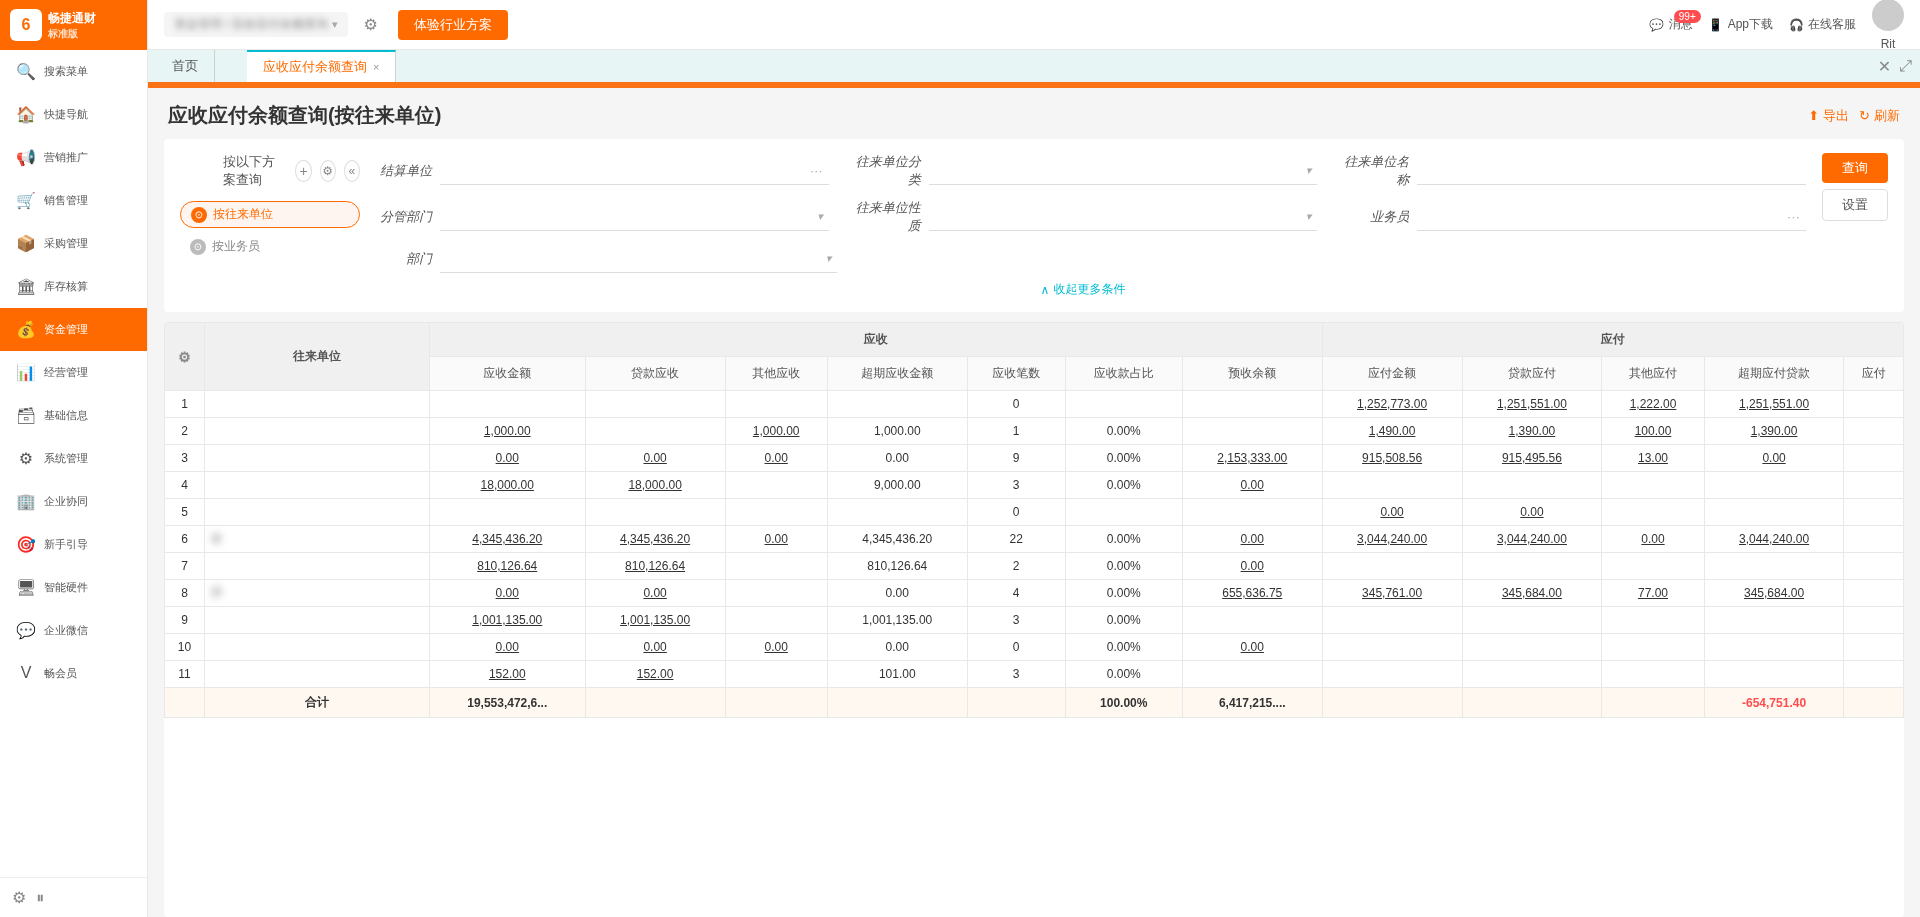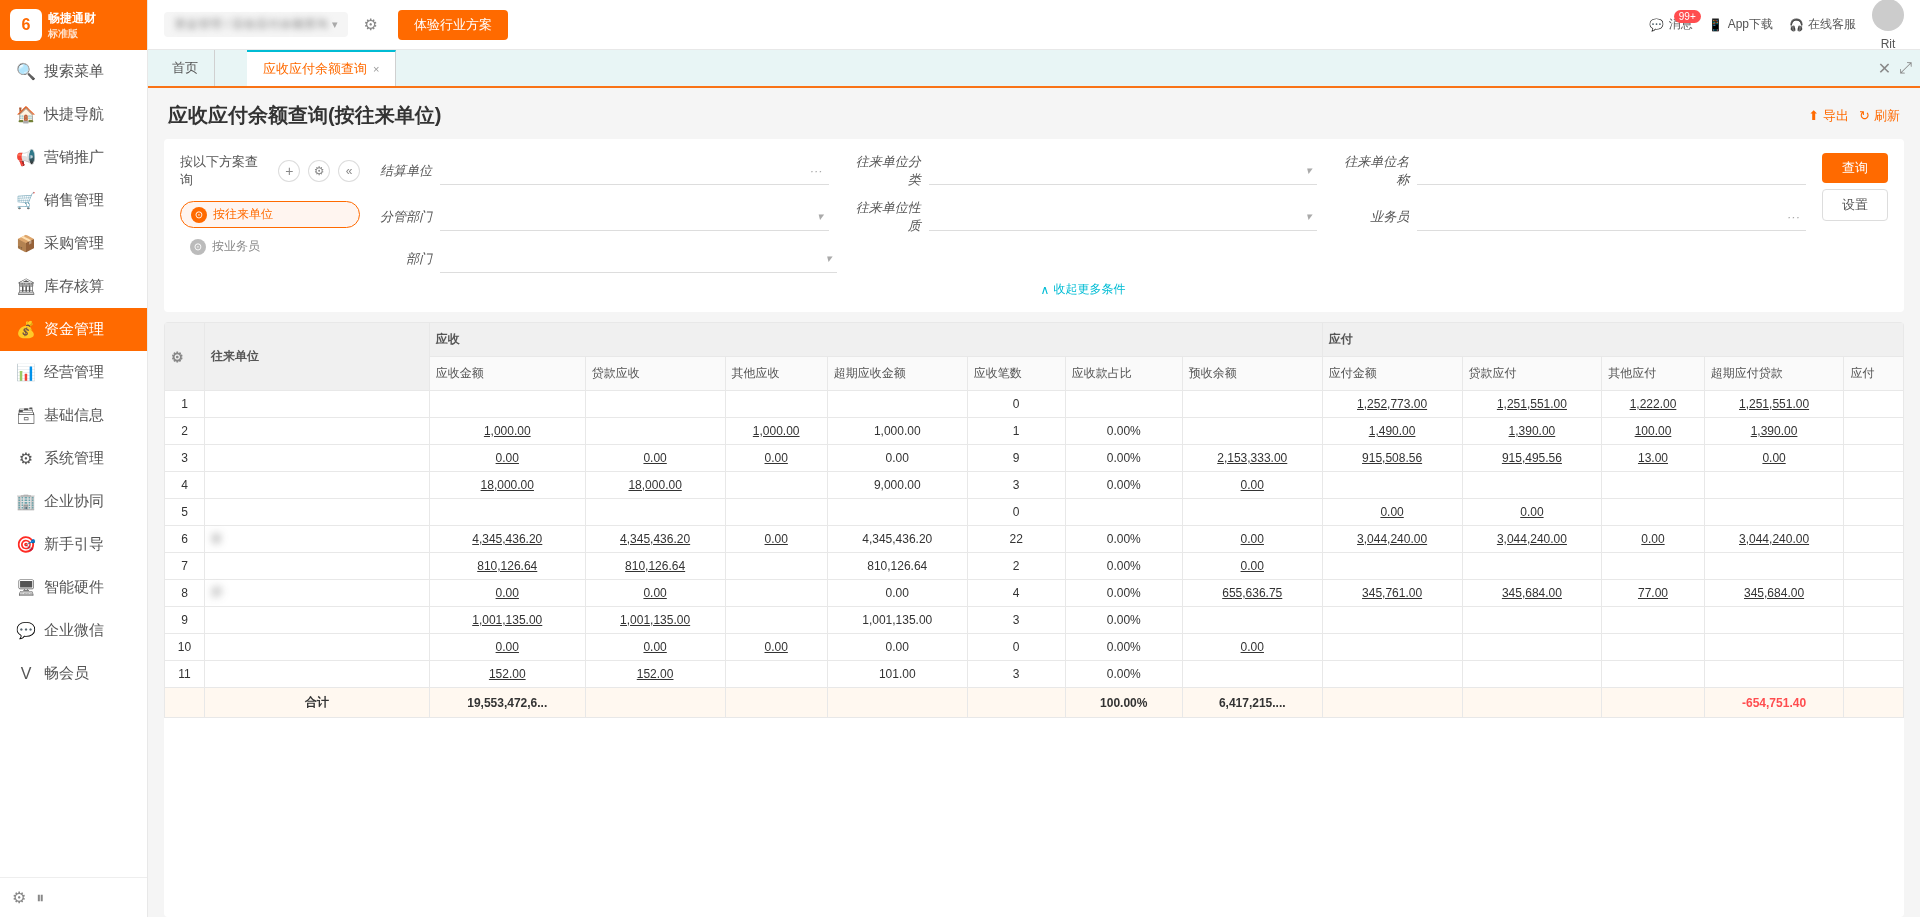--- a/index.html
+++ b/index.html
@@ -9,21 +9,21 @@
     .app-container { display: flex; height: 917px; width: 1920px; }
 
     
     .sidebar { width: 148px; background: #fff; display: flex; flex-direction: column; border-right: 1px solid #e8e8e8; flex-shrink: 0; }
     .sidebar-logo { height: 50px; background: #ff6a00; display: flex; align-items: center; padding: 0 10px; color: #fff; font-size: 14px; font-weight: bold; }
     .sidebar-logo .logo-icon { width: 32px; height: 32px; background: #fff; border-radius: 6px; display: flex; align-items: center; justify-content: center; margin-right: 6px; color: #ff6a00; font-size: 16px; font-weight: bold; }
     .sidebar-nav { flex: 1; overflow-y: auto; }
     .sidebar-item { display: flex; align-items: center; padding: 12px 16px; cursor: pointer; color: #555; gap: 8px; }
     .sidebar-item.active { background: #ff6a00; color: #fff; border-radius: 0; }
     .sidebar-item .s-icon { font-size: 16px; width: 20px; text-align: center; }
-    .sidebar-item .s-label { font-size: 15px; }
+    .sidebar-item .s-label { font-size: 11px; }
     .sidebar-footer { display: flex; align-items: center; padding: 10px 12px; border-top: 1px solid #eee; gap: 10px; }
     .sidebar-footer .sf-btn { cursor: pointer; color: #888; font-size: 16px; }
 
     
     .main-area { flex: 1; display: flex; flex-direction: column; overflow: hidden; }
 
     
     .topbar { height: 50px; background: #fff; display: flex; align-items: center; padding: 0 16px; border-bottom: 1px solid #e8e8e8; gap: 12px; flex-shrink: 0; }
     .topbar-breadcrumb { display: flex; align-items: center; gap: 4px; color: #888; font-size: 12px; background: #f5f5f5; border-radius: 4px; padding: 4px 10px; }
     .topbar-chevron { font-size: 11px; color: #aaa; }
@@ -31,42 +31,42 @@
     .topbar-solution-btn { background: #ff6a00; color: #fff; border: none; border-radius: 4px; padding: 6px 16px; cursor: pointer; font-size: 13px; margin-left: 8px; }
     .topbar-right { margin-left: auto; display: flex; align-items: center; gap: 16px; }
     .topbar-msg { display: flex; align-items: center; gap: 4px; cursor: pointer; color: #555; font-size: 12px; position: relative; }
     .topbar-badge { background: #ff4d4f; color: #fff; border-radius: 10px; padding: 1px 5px; font-size: 10px; position: absolute; top: -6px; right: -8px; }
     .topbar-app { display: flex; align-items: center; gap: 4px; cursor: pointer; color: #555; font-size: 12px; }
     .topbar-service { display: flex; align-items: center; gap: 4px; cursor: pointer; color: #555; font-size: 12px; }
     .topbar-avatar { width: 32px; height: 32px; background: #ddd; border-radius: 50%; cursor: pointer; }
     .topbar-username { font-size: 12px; color: #555; cursor: pointer; }
 
     
-    .tabbar { height: 38px; background: #e8f5f5; display: flex; align-items: center; border-bottom: 2px solid #f97316; flex-shrink: 0; padding: 0 8px; gap: 0; }
+    .tabbar { height: 38px; background: #e8f5f5; display: flex; align-items: center; border-bottom: 6px solid #f97316; flex-shrink: 0; padding: 0 8px; gap: 0; }
     .tab-item { display: flex; align-items: center; gap: 6px; padding: 0 16px; height: 100%; cursor: pointer; font-size: 13px; color: #555; border-right: 1px solid #d0d0d0; }
     .tab-item.home { color: #555; background: transparent; }
     .tab-item.active { background: #fff; color: #ff6a00; border-top: 2px solid #00bcd4; margin-left: 32px; }
     .tab-close { font-size: 11px; color: #999; cursor: pointer; }
     .tabbar-controls { margin-left: auto; display: flex; gap: 8px; align-items: center; }
     .tabbar-ctrl-btn { font-size: 16px; color: #888; cursor: pointer; }
 
     
     .content { flex: 1; overflow: hidden; display: flex; flex-direction: column; background: #f5f5f5; }
 
     
     .page-header { display: flex; align-items: center; padding: 14px 20px 10px; background: #f5f5f5; }
     .page-title { font-size: 20px; font-weight: bold; color: #333; }
     .page-actions { margin-left: auto; display: flex; gap: 10px; }
     .btn-export { display: flex; align-items: center; gap: 4px; color: #ff6a00; cursor: pointer; font-size: 13px; }
     .btn-refresh { display: flex; align-items: center; gap: 4px; color: #ff6a00; cursor: pointer; font-size: 13px; }
 
     
     .filter-area { background: #fff; margin: 0 16px 10px; border-radius: 4px; padding: 14px 16px; }
     .filter-top { display: flex; align-items: center; gap: 8px; margin-bottom: 12px; }
-    .filter-label { color: #555; font-size: 13px; }
+    .filter-label { color: #555; font-size: 13px; margin-left: 43px; }
     .filter-add-btn { width: 22px; height: 22px; border: 1px solid #ddd; border-radius: 50%; display: flex; align-items: center; justify-content: center; cursor: pointer; color: #888; font-size: 14px; }
     .filter-schema-btn { width: 22px; height: 22px; border: 1px solid #ddd; border-radius: 50%; display: flex; align-items: center; justify-content: center; cursor: pointer; color: #888; font-size: 12px; }
     .filter-collapse-btn { width: 22px; height: 22px; border: 1px solid #ddd; border-radius: 50%; display: flex; align-items: center; justify-content: center; cursor: pointer; color: #888; font-size: 12px; }
     .filter-option { display: flex; align-items: center; gap: 6px; padding: 4px 10px; border: 1px solid #ff6a00; border-radius: 14px; cursor: pointer; color: #ff6a00; font-size: 12px; background: #fff5f0; }
     .filter-option-icon { width: 16px; height: 16px; background: #ff6a00; border-radius: 50%; color: #fff; display: flex; align-items: center; justify-content: center; font-size: 10px; }
     .filter-option2 { display: flex; align-items: center; gap: 6px; padding: 4px 10px; border-radius: 14px; cursor: pointer; color: #888; font-size: 12px; }
     .filter-option2-icon { width: 16px; height: 16px; background: #bbb; border-radius: 50%; color: #fff; display: flex; align-items: center; justify-content: center; font-size: 10px; }
     .filter-row { display: flex; align-items: center; gap: 0; font-style: italic; }
     .filter-field { display: flex; align-items: center; flex: 1; gap: 0; }
     .filter-field-label { width: 80px; color: #555; font-size: 13px; text-align: right; padding-right: 8px; }
@@ -76,21 +76,21 @@
     .filter-field-sep { width: 20px; }
 
     .filter-collapse-row { display: flex; justify-content: center; margin-top: 8px; }
     .collapse-btn { display: flex; align-items: center; gap: 4px; color: #00bcd4; font-size: 12px; cursor: pointer; }
     .btn-query { background: #ff6a00; color: #fff; border: none; border-radius: 4px; padding: 6px 20px; cursor: pointer; font-size: 13px; }
     .btn-settings { background: #fff; color: #555; border: 1px solid #ddd; border-radius: 4px; padding: 6px 0; cursor: pointer; font-size: 13px; }
 
     
     .table-wrap { flex: 1; overflow: auto; margin: 0 16px; background: #fff; border-radius: 4px; }
     table { width: 100%; border-collapse: collapse; font-size: 12px; }
-    thead tr th { background: #fafafa; border: 1px solid #e8e8e8; padding: 8px 6px; text-align: left; font-weight: normal; color: #555; white-space: nowrap; }
+    thead tr th { background: #fafafa; border: 1px solid #e8e8e8; padding: 8px 6px; text-align: center; font-weight: normal; color: #555; white-space: nowrap; }
     thead tr.group-header th { background: #f0f0f0; font-weight: bold; }
     tbody tr td { border: 1px solid #e8e8e8; padding: 6px 8px; text-align: center; color: #333; white-space: nowrap; }
     tbody tr td.underline-val { text-decoration: underline; cursor: pointer; color: #333; }
     tbody tr td.text-left { text-align: left; }
     .table-settings-icon { font-size: 14px; color: #888; cursor: pointer; }
     tfoot tr td { background: #fff8f0; border: 1px solid #e8e8e8; padding: 6px 8px; text-align: center; font-weight: bold; color: #333; }
     tfoot tr td.neg { color: #ff4d4f; }
 
     
     .table-wrap::-webkit-scrollbar { width: 6px; height: 6px; }

